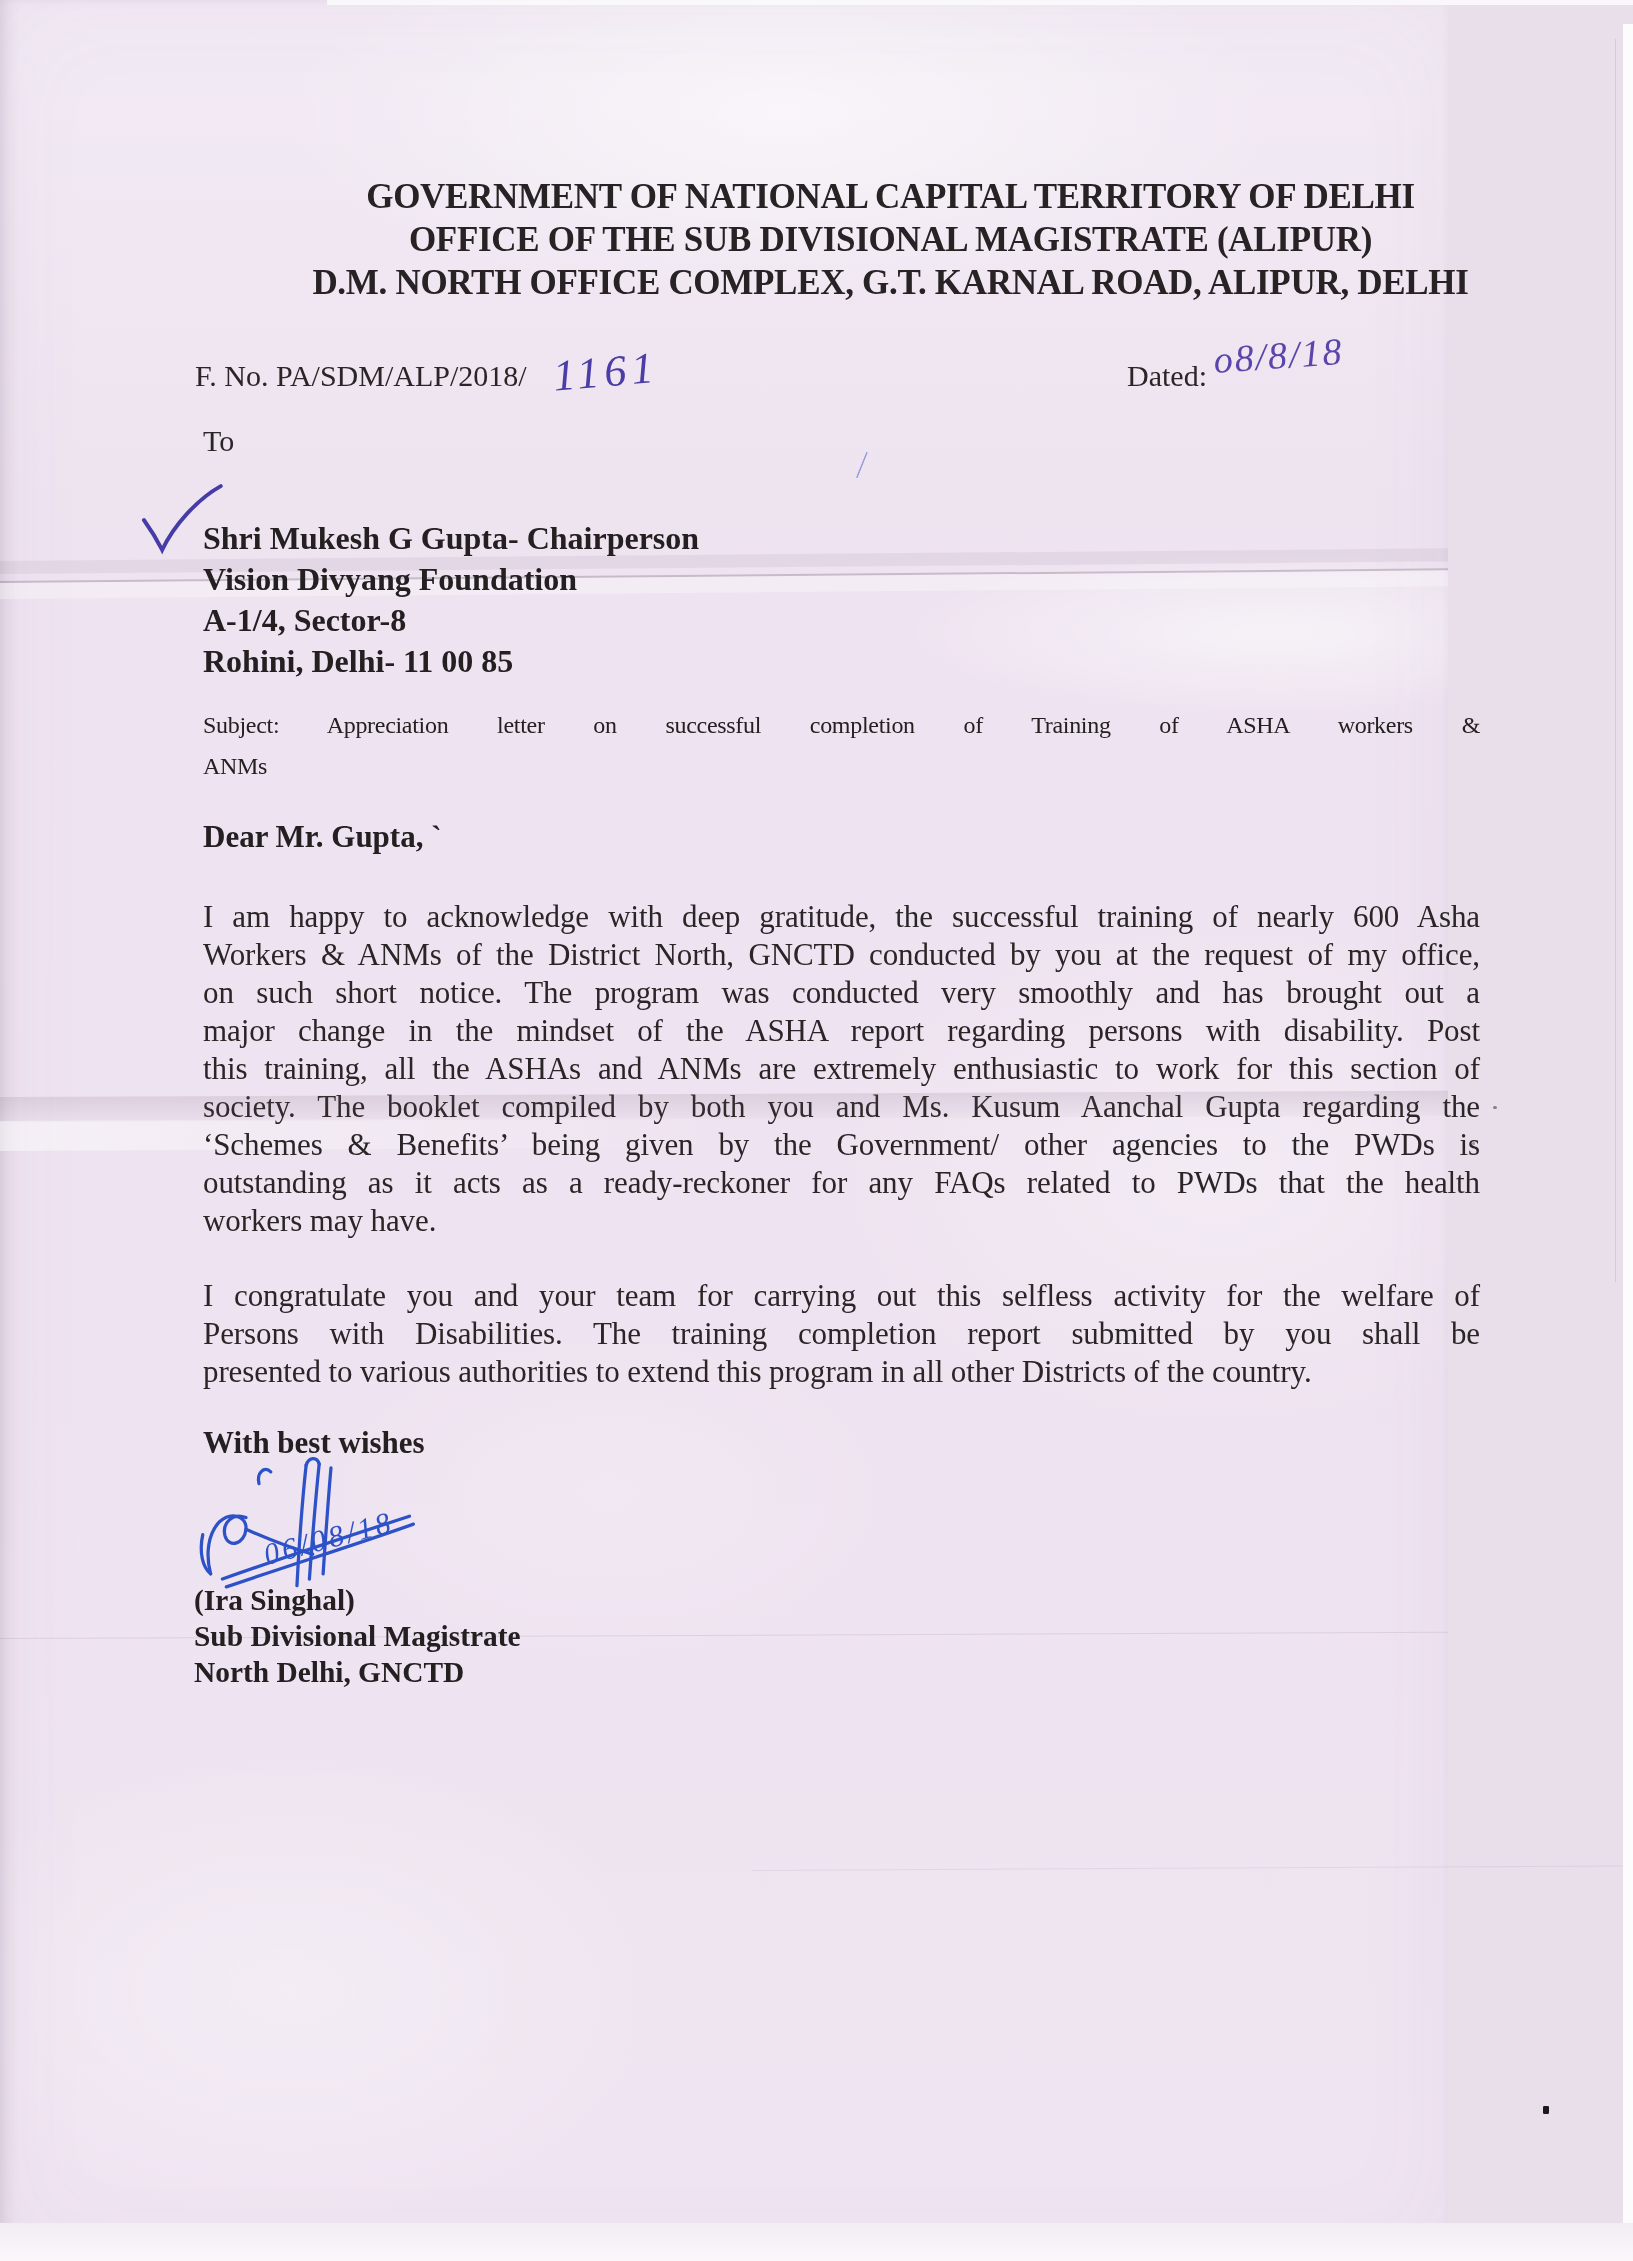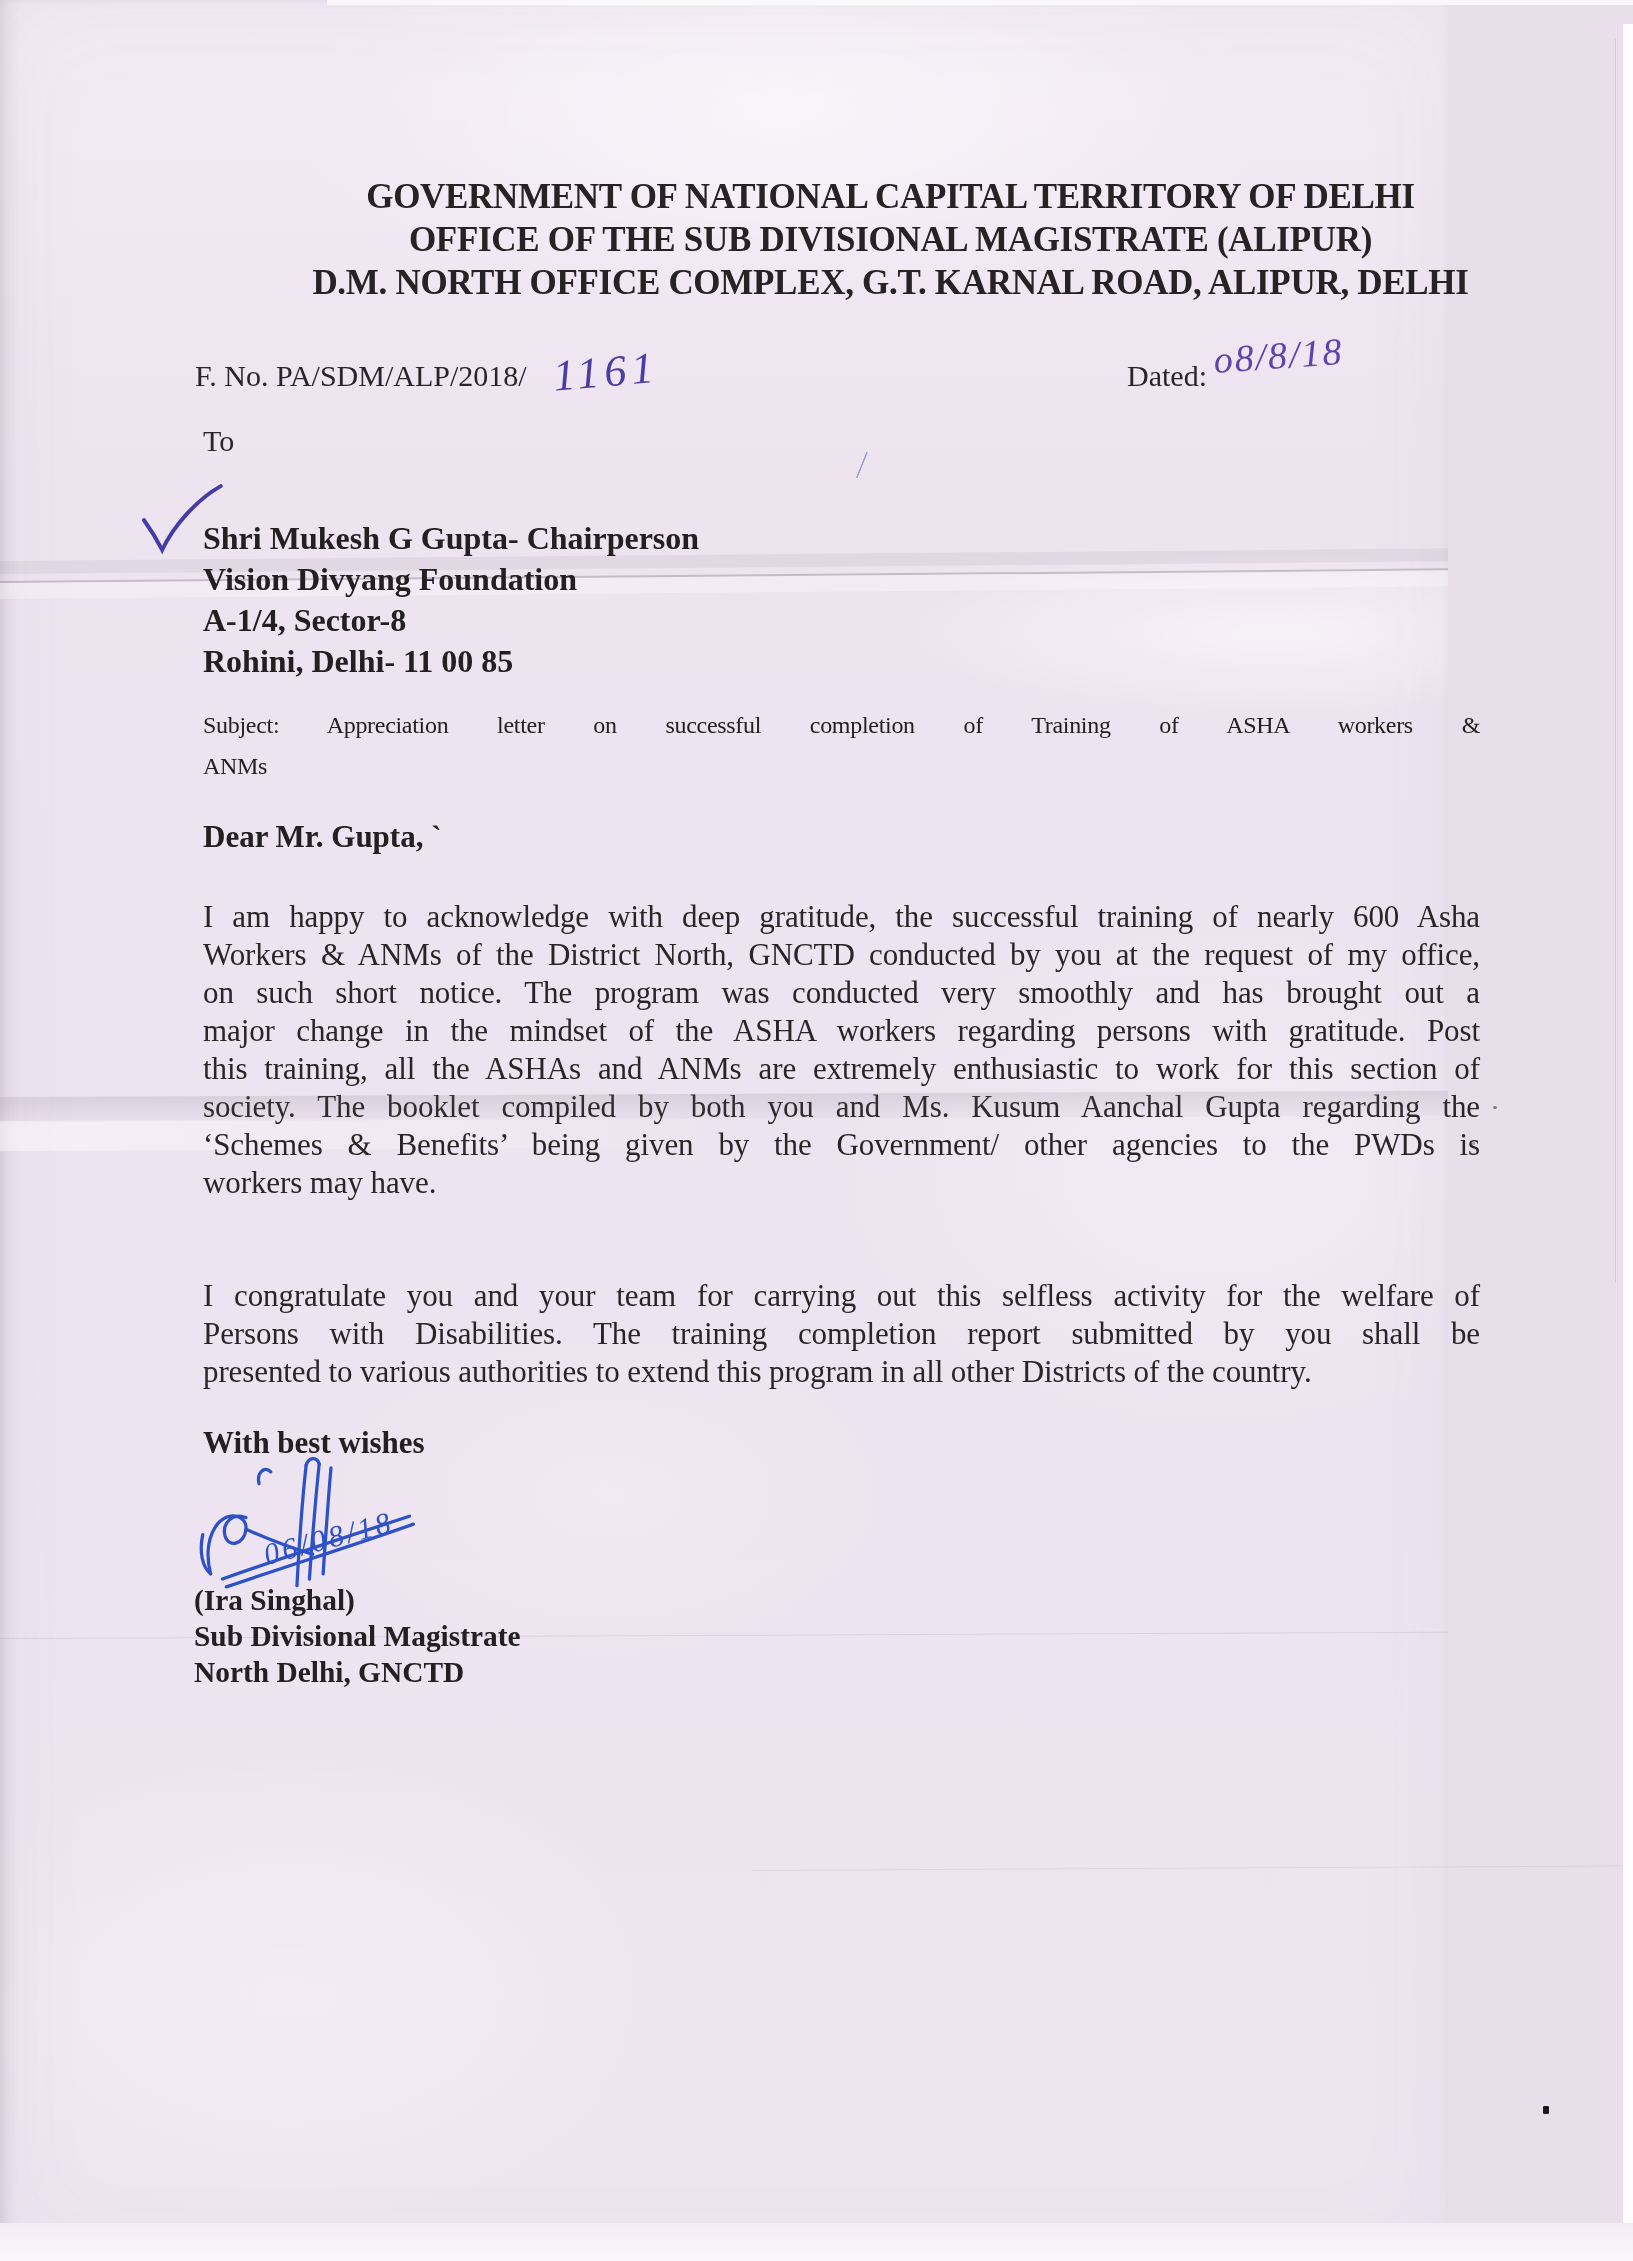--- a/index.html
+++ b/index.html
@@ -119,24 +119,25 @@
     <div class="j">Subject: Appreciation letter on successful completion of Training of ASHA workers &amp;</div>
     <div>ANMs</div>
   </div>
 
   <div class="abs greeting">Dear Mr. Gupta, `</div>
 
   <div class="abs para p1">
     <div class="j">I am happy to acknowledge with deep gratitude, the successful training of nearly 600 Asha</div>
     <div class="j">Workers &amp; ANMs of the District North, GNCTD conducted by you at the request of my office,</div>
     <div class="j">on such short notice. The program was conducted very smoothly and has brought out a</div>
-    <div class="j">major change in the mindset of the ASHA workers regarding persons with gratitude. Post</div>
+    <div class="j">major change in the mindset of the ASHA report regarding persons with disability. Post</div>
     <div class="j">this training, all the ASHAs and ANMs are extremely enthusiastic to work for this section of</div>
     <div class="j">society. The booklet compiled by both you and Ms. Kusum Aanchal Gupta regarding the</div>
     <div class="j">‘Schemes &amp; Benefits’ being given by the Government/ other agencies to the PWDs is</div>
+    <div class="j">outstanding as it acts as a ready-reckoner for any FAQs related to PWDs that the health</div>
     <div class="j last">workers may have.</div>
   </div>
 
   <div class="abs para p2">
     <div class="j">I congratulate you and your team for carrying out this selfless activity for the welfare of</div>
     <div class="j">Persons with Disabilities. The training completion report submitted by you shall be</div>
     <div class="j last">presented to various authorities to extend this program in all other Districts of the country.</div>
   </div>
 
   <div class="abs closing">With best wishes</div>

